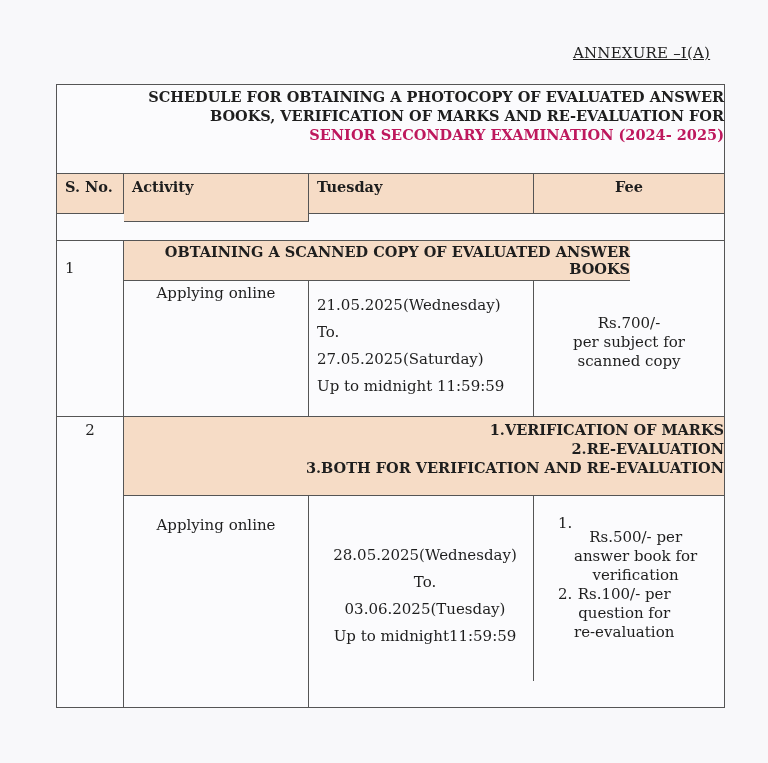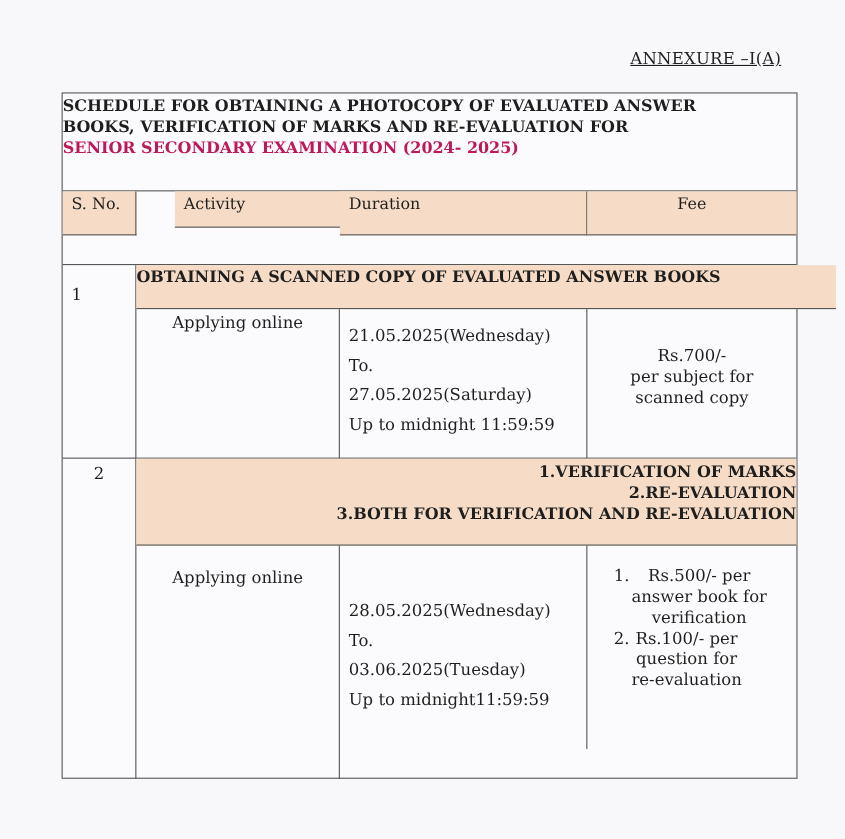--- a/index.html
+++ b/index.html
@@ -9,83 +9,83 @@
   }
   .annex {
     position:absolute; left:573px; top:44px; font-weight:normal; font-size:15px;
     text-decoration:underline; letter-spacing:0.2px;
   }
   .box {
     position:absolute; left:56px; top:84px; width:669px; height:624px;
     border:1px solid #555; box-sizing:border-box; background:#fbfbfd;
   }
   .title {
-    position:absolute; left:0; top:0; width:667px; height:89px; text-align:left;
+    position:absolute; left:0; top:0; width:667px; height:89px; text-align:right;
     font-weight:bold; font-size:14.5px; line-height:19px; padding-top:2px;
     border-bottom:1px solid #555; box-sizing:border-box;
   }
   .title .red { color:#be185d; }
   .cell { position:absolute; box-sizing:border-box; border-right:1px solid #555; border-bottom:1px solid #555; }
   .peach { background:#f6dcc6; }
   .bold { font-weight:bold; }
-  .hdr { font-size:14.5px; font-weight:normal; padding:4px 8px; }
+  .hdr { font-size:14.5px; font-weight:bold; padding:4px 8px; }
   .reg { font-size:15px; }
   .dur div { line-height:27px; }
 </style>
 </head>
 <body>
 
 <div class="annex">ANNEXURE –I(A)</div>
 
 <div class="box">
   <div class="title">
     <div>SCHEDULE FOR OBTAINING A PHOTOCOPY OF EVALUATED ANSWER</div>
     <div>BOOKS, VERIFICATION OF MARKS AND RE-EVALUATION FOR</div>
     <div class="red">SENIOR SECONDARY EXAMINATION (2024- 2025)</div>
   </div>
 
   <div class="cell peach hdr" style="left:0;top:89px;width:67px;height:40px;">S. No.</div>
-  <div class="cell peach hdr" style="left:67px;top:89px;width:185px;height:33px;margin-left:35px;">Activity</div>
-  <div class="cell peach hdr" style="left:252px;top:89px;width:225px;height:40px;">Duration</div>
+  <div class="cell peach hdr" style="left:67px;top:89px;width:185px;height:48px;">Activity</div>
+  <div class="cell peach hdr" style="left:252px;top:89px;width:225px;height:40px;">Tuesday</div>
   <div class="cell peach hdr" style="left:477px;top:89px;width:190px;height:40px;border-right:none;text-align:center;">Fee</div>
 
   <div class="cell" style="left:0;top:129px;width:667px;height:27px;border-right:none;"></div>
 
   <div class="cell reg" style="left:0;top:156px;width:67px;height:176px;padding:18px 0 0 8px;">1</div>
-  <div class="cell peach bold" style="left:67px;top:156px;width:636px;height:40px;border-right:none;text-align:left;font-size:14.5px;padding-top:2px;">OBTAINING A SCANNED COPY OF EVALUATED ANSWER BOOKS</div>
+  <div class="cell peach bold" style="left:67px;top:156px;width:506px;height:40px;border-right:none;text-align:right;font-size:14.5px;padding-top:2px;">OBTAINING A SCANNED COPY OF EVALUATED ANSWER BOOKS</div>
   <div class="cell reg" style="left:67px;top:196px;width:185px;height:136px;text-align:center;padding-top:3px;">Applying online</div>
   <div class="cell reg dur" style="left:252px;top:196px;width:225px;height:136px;padding:11px 0 0 8px;">
     <div>21.05.2025(Wednesday)</div>
     <div>To.</div>
     <div>27.05.2025(Saturday)</div>
     <div>Up to midnight 11:59:59</div>
   </div>
   <div class="cell reg" style="left:477px;top:196px;width:190px;height:136px;border-right:none;text-align:center;padding-top:33px;line-height:19px;">
     <div>Rs.700/-</div>
     <div>per subject for</div>
     <div>scanned copy</div>
   </div>
 
   <div class="cell reg" style="left:0;top:332px;width:67px;height:291px;border-bottom:none;text-align:center;padding-top:4px;">2</div>
   <div class="cell peach bold" style="left:67px;top:332px;width:600px;height:79px;border-right:none;font-size:14.5px;line-height:19px;padding:3px 0 0 96px;text-align:right;">
     <div><span style="display:inline-block;width:58px;">1.</span><span>VERIFICATION OF MARKS</span></div>
     <div><span style="display:inline-block;width:58px;">2.</span><span>RE-EVALUATION</span></div>
     <div><span style="display:inline-block;width:58px;">3.</span><span>BOTH FOR VERIFICATION AND RE-EVALUATION</span></div>
   </div>
   <div class="cell reg" style="left:67px;top:411px;width:185px;height:212px;border-bottom:none;text-align:center;padding-top:20px;">Applying online</div>
-  <div class="cell reg dur" style="left:252px;top:411px;width:225px;height:185px;border-bottom:none;padding:46px 0 0 8px;">
+  <div class="cell reg dur" style="left:252px;top:411px;width:225px;height:185px;border-bottom:none;padding:46px 0 0 8px;text-align:center;">
     <div>28.05.2025(Wednesday)</div>
     <div>To.</div>
     <div>03.06.2025(Tuesday)</div>
     <div>Up to midnight11:59:59</div>
   </div>
   <div class="cell reg" style="left:477px;top:411px;width:190px;height:212px;border-right:none;border-bottom:none;padding:18px 0 0 24px;line-height:19px;">
     <div style="display:flex;">
       <span style="width:16px;">1.</span>
-      <div style="text-align:center;">
+      <div style="text-align:center;margin-top:14px;">
         <div>Rs.500/- per</div>
         <div>answer book for</div>
         <div>verification</div>
       </div>
     </div>
     <div style="display:flex;">
       <span style="width:16px;">2.</span>
       <div style="text-align:center;">
         <div>Rs.100/- per</div>
         <div>question for</div>

